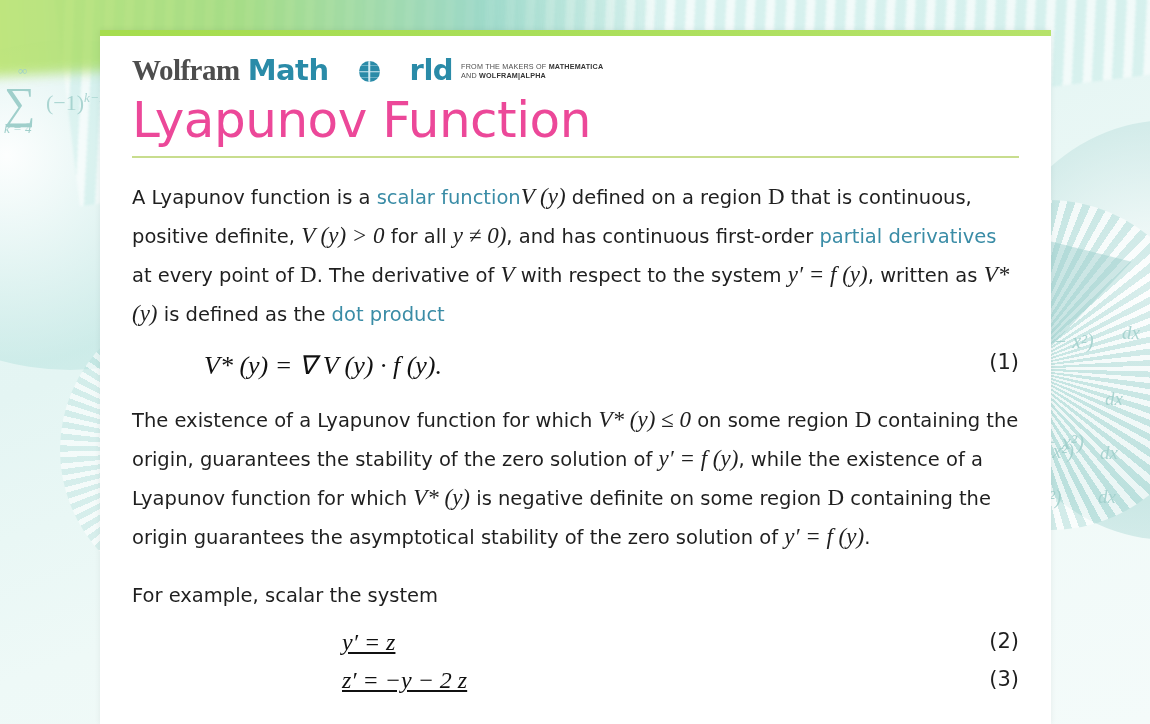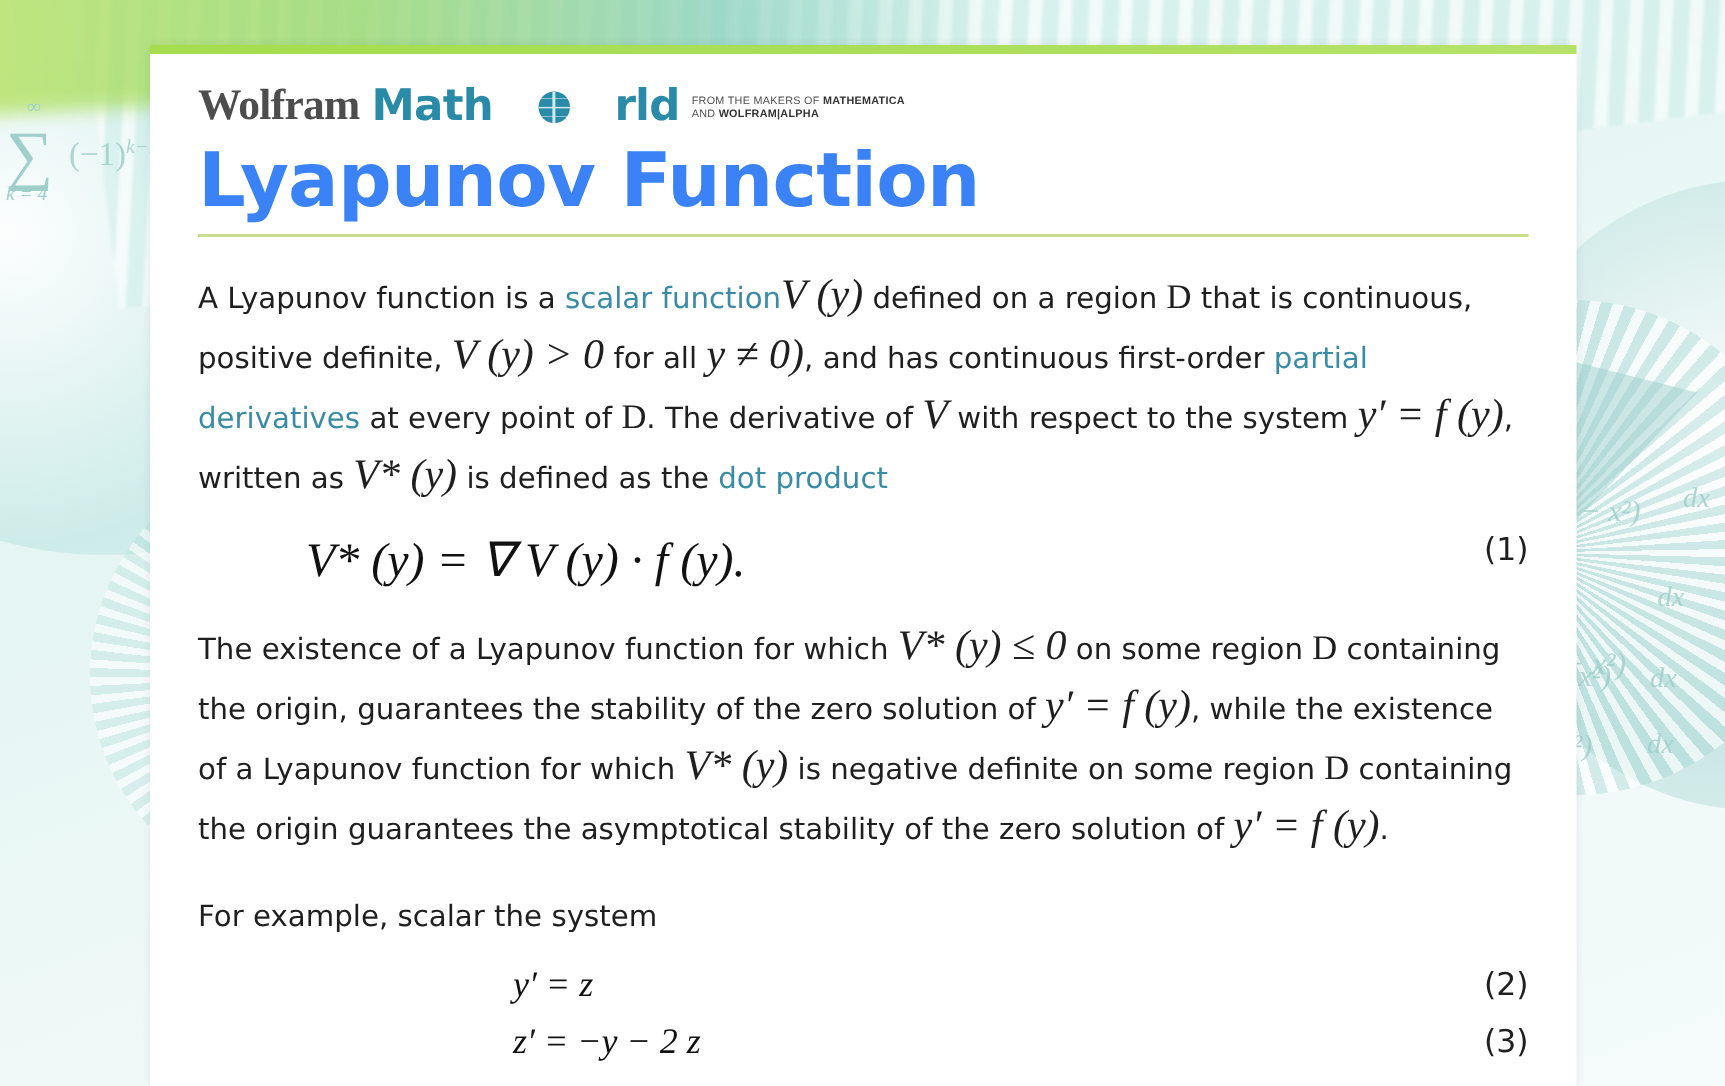--- a/index.html
+++ b/index.html
@@ -181,22 +181,22 @@
     letter-spacing: .2px;
     padding-bottom: 4px;
     text-transform: uppercase;
   }
   #logo-tagline b { color: #333; }
 
   
   #page-title {
     font-family: "DejaVu Sans", sans-serif;
     font-size: 50px;
-    font-weight: 700;
-    color: #3b82f6;
+    font-weight: 400;
+    color: #ec4899;
     line-height: 1.1;
     margin: 8px 0 0 0;
     letter-spacing: -.5px;
   }
   #title-rule {
     margin-top: 8px;
     height: 2px;
     background: #c8dd8e;
   }
 
@@ -210,58 +210,59 @@
     text-align: left;
   }
   a.xref {
     color: #3a8ca6;
     text-decoration: none;
     cursor: pointer;
   }
   .mi {
     font-family: "Liberation Serif", serif;
     font-style: italic;
-    font-size: 28px;
+    font-size: 23px;
   }
   .mup {
     font-family: "Liberation Serif", serif;
     font-style: normal;
     font-size: 23px;
   }
 
   
   .eq-row {
     position: relative;
     display: flex;
     align-items: baseline;
     margin: 16px 0 0 0;
   }
   .eq-body {
     font-family: "Liberation Serif", serif;
-    font-size: 32px;
+    font-size: 26px;
     font-style: italic;
     color: #111;
     margin-left: 72px;
     white-space: nowrap;
   }
   .eq-tag {
     position: absolute;
     right: 0;
     font-family: "DejaVu Sans", sans-serif;
     font-style: normal;
     font-size: 21px;
     color: #1f1f1f;
   }
   .eq-sys {
     font-family: "Liberation Serif", serif;
     font-size: 24px;
     font-style: italic;
     color: #111;
     margin-left: 210px;
     white-space: nowrap;
+    text-decoration: underline;
   }
   .sysline { position: relative; height: 38px; }
 </style>
 </head>
 <body>
 
 <div id="bg-wrap">
   <div class="bg-blob blob-a"></div>
   <div class="bg-blob blob-b"></div>
   <div class="bg-fan"></div>

